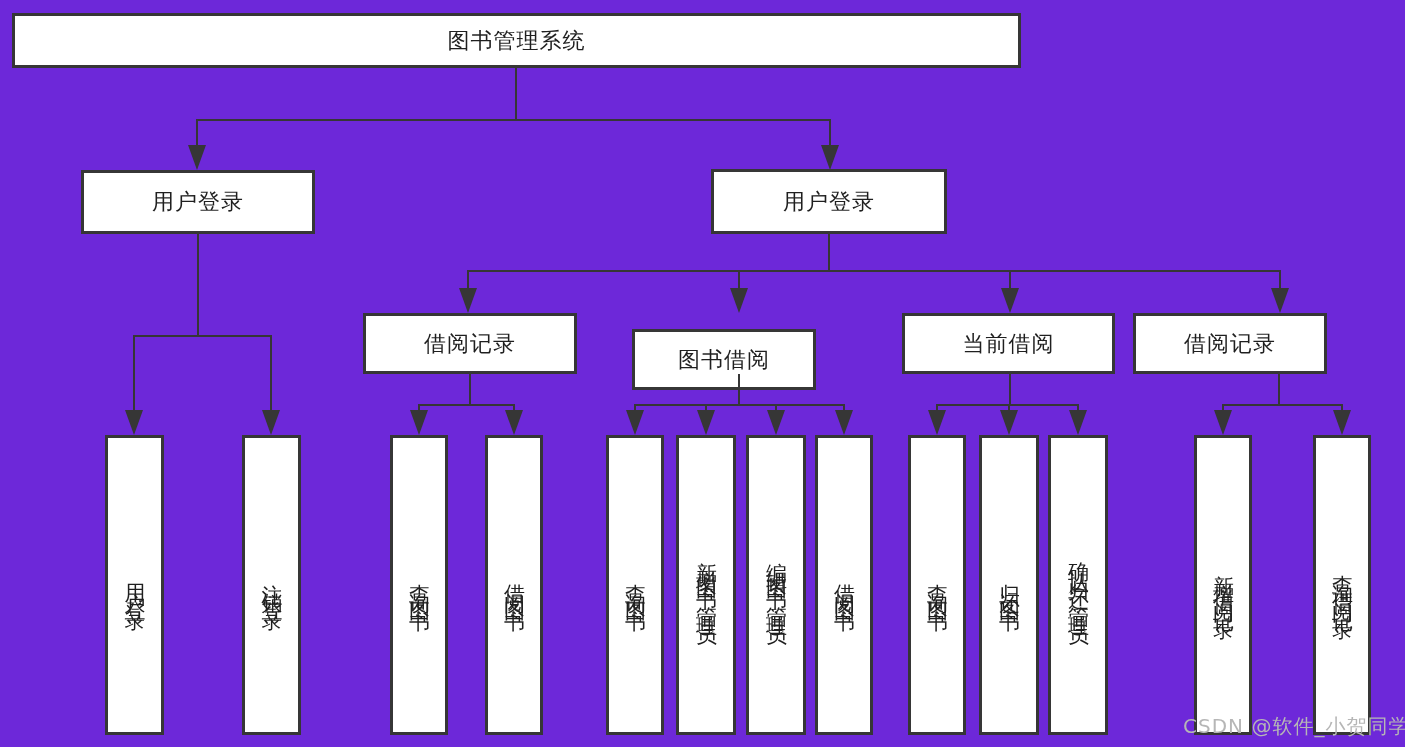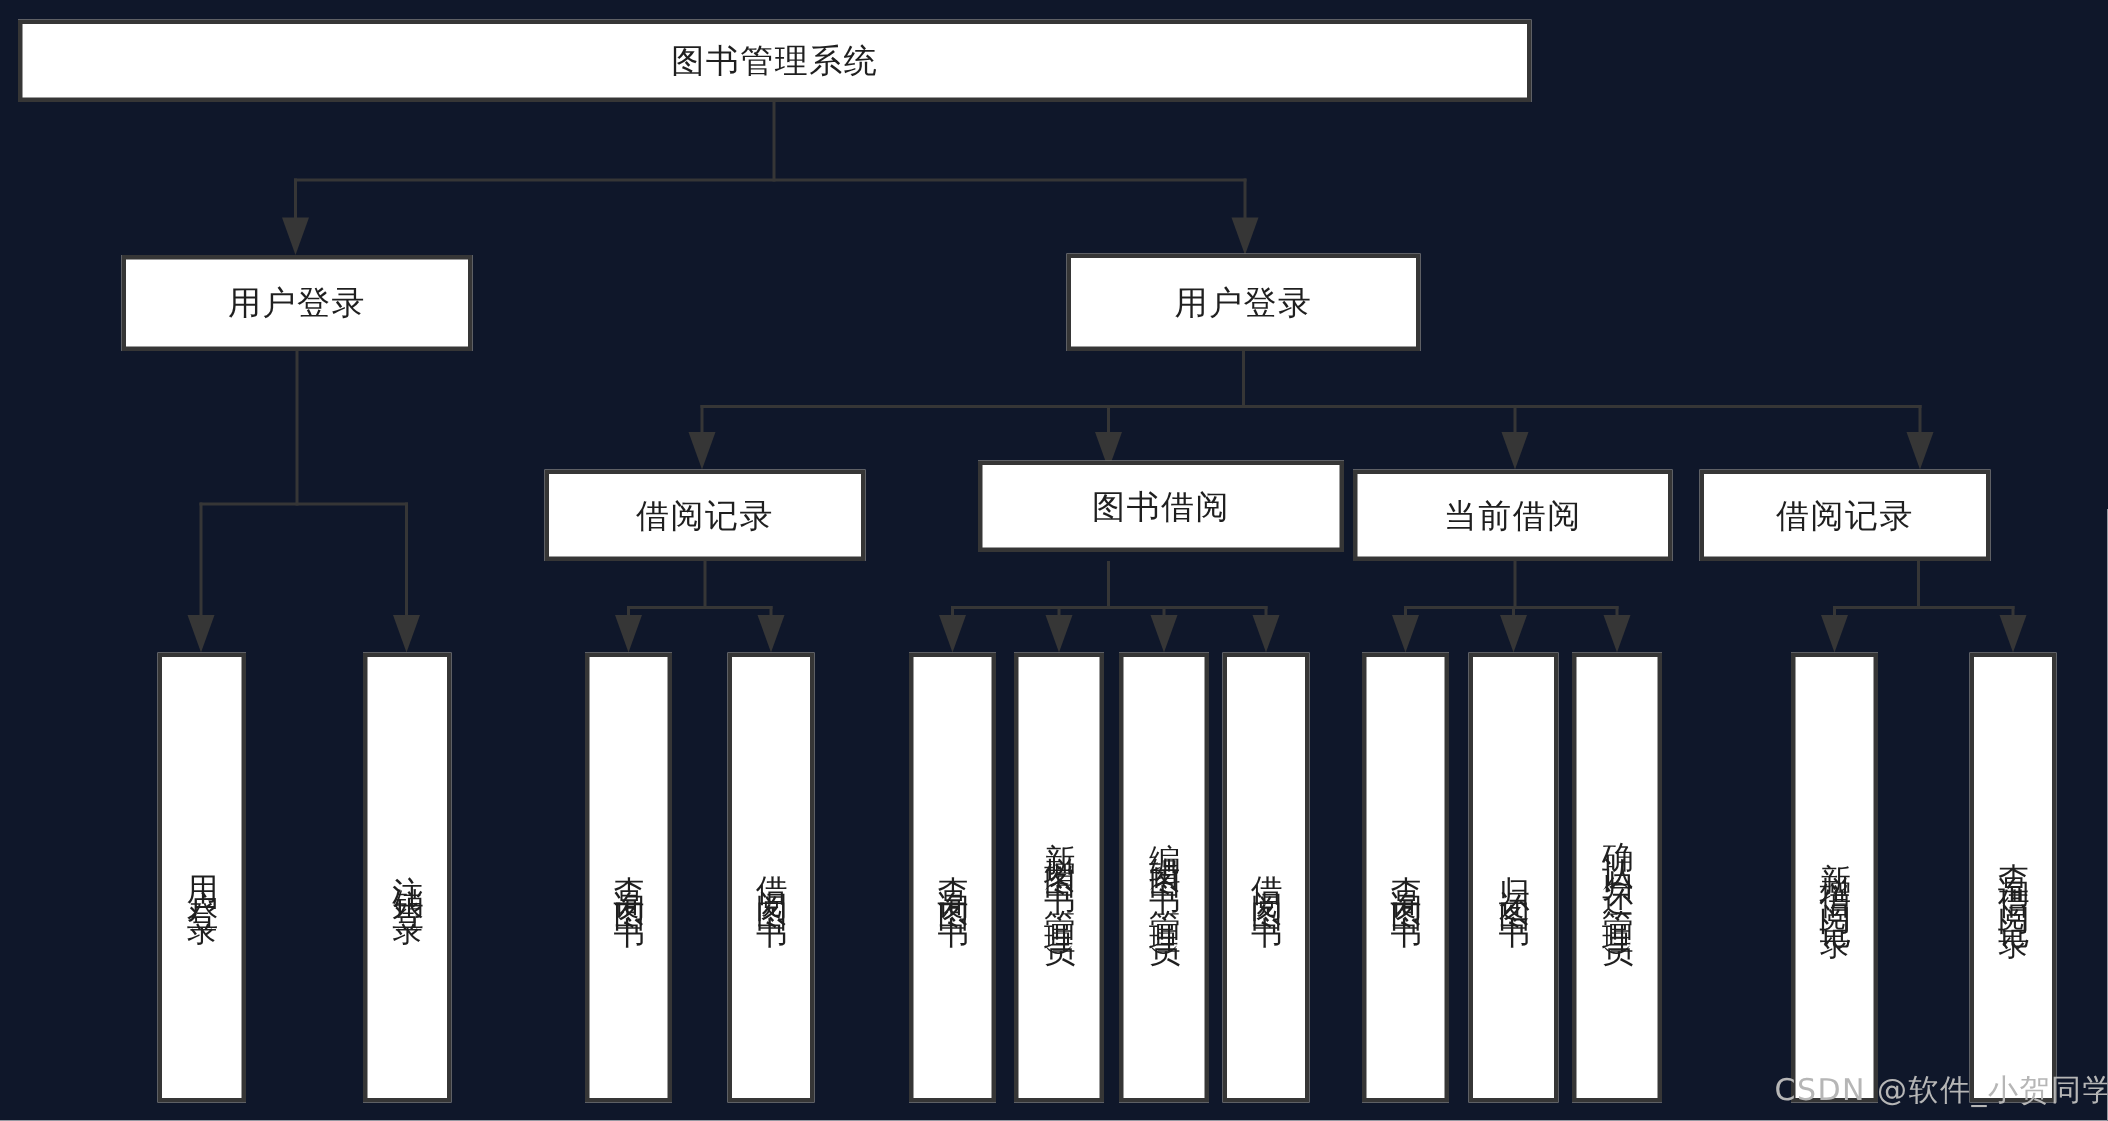--- a/index.html
+++ b/index.html
@@ -1,17 +1,17 @@
 <!DOCTYPE html>
 <html><head>
 <meta charset="utf-8">
 <style>
   html,body { margin:0; padding:0; background:#ffffff; }
   .canvas {
-    position:relative; width:1405px; height:747px; background:#0f172a;
+    position:relative; width:1405px; height:747px; background:#6d28d9;
     font-family:"DejaVu Sans", sans-serif; color:#1f1f1f; overflow:hidden;
   }
   .box {
     position:absolute; box-sizing:border-box;
     border:3px solid #363636; background:#ffffff;
     display:flex; align-items:center; justify-content:center;
   }
   .hbox { font-size:22px; letter-spacing:1px; }
   .vbox span {
     writing-mode:vertical-rl; text-orientation:mixed;
@@ -66,21 +66,21 @@
   <div class="vline" style="left:1009px; top:270px; height:20px;"></div>
   <div class="vline" style="left:1279px; top:270px; height:20px;"></div>
   <div class="arrow" style="left:459px;  top:288px;"></div>
   <div class="arrow" style="left:730px;  top:288px;"></div>
   <div class="arrow" style="left:1001px; top:288px;"></div>
   <div class="arrow" style="left:1271px; top:288px;"></div>
 
   <div class="box hbox" style="left:363px; top:313px; width:214px; height:61px;">
     <span>借阅记录</span>
   </div>
-  <div class="box hbox" style="left:632px; top:307px; width:244px; height:61px;margin-left:20px;">
+  <div class="box hbox" style="left:632px; top:329px; width:184px; height:61px;">
     <span>图书借阅</span>
   </div>
   <div class="box hbox" style="left:902px; top:313px; width:213px; height:61px;">
     <span>当前借阅</span>
   </div>
   <div class="box hbox" style="left:1133px; top:313px; width:194px; height:61px;">
     <span>借阅记录</span>
   </div>
 
   <div class="vline" style="left:469px; top:374px; height:32px;"></div>

